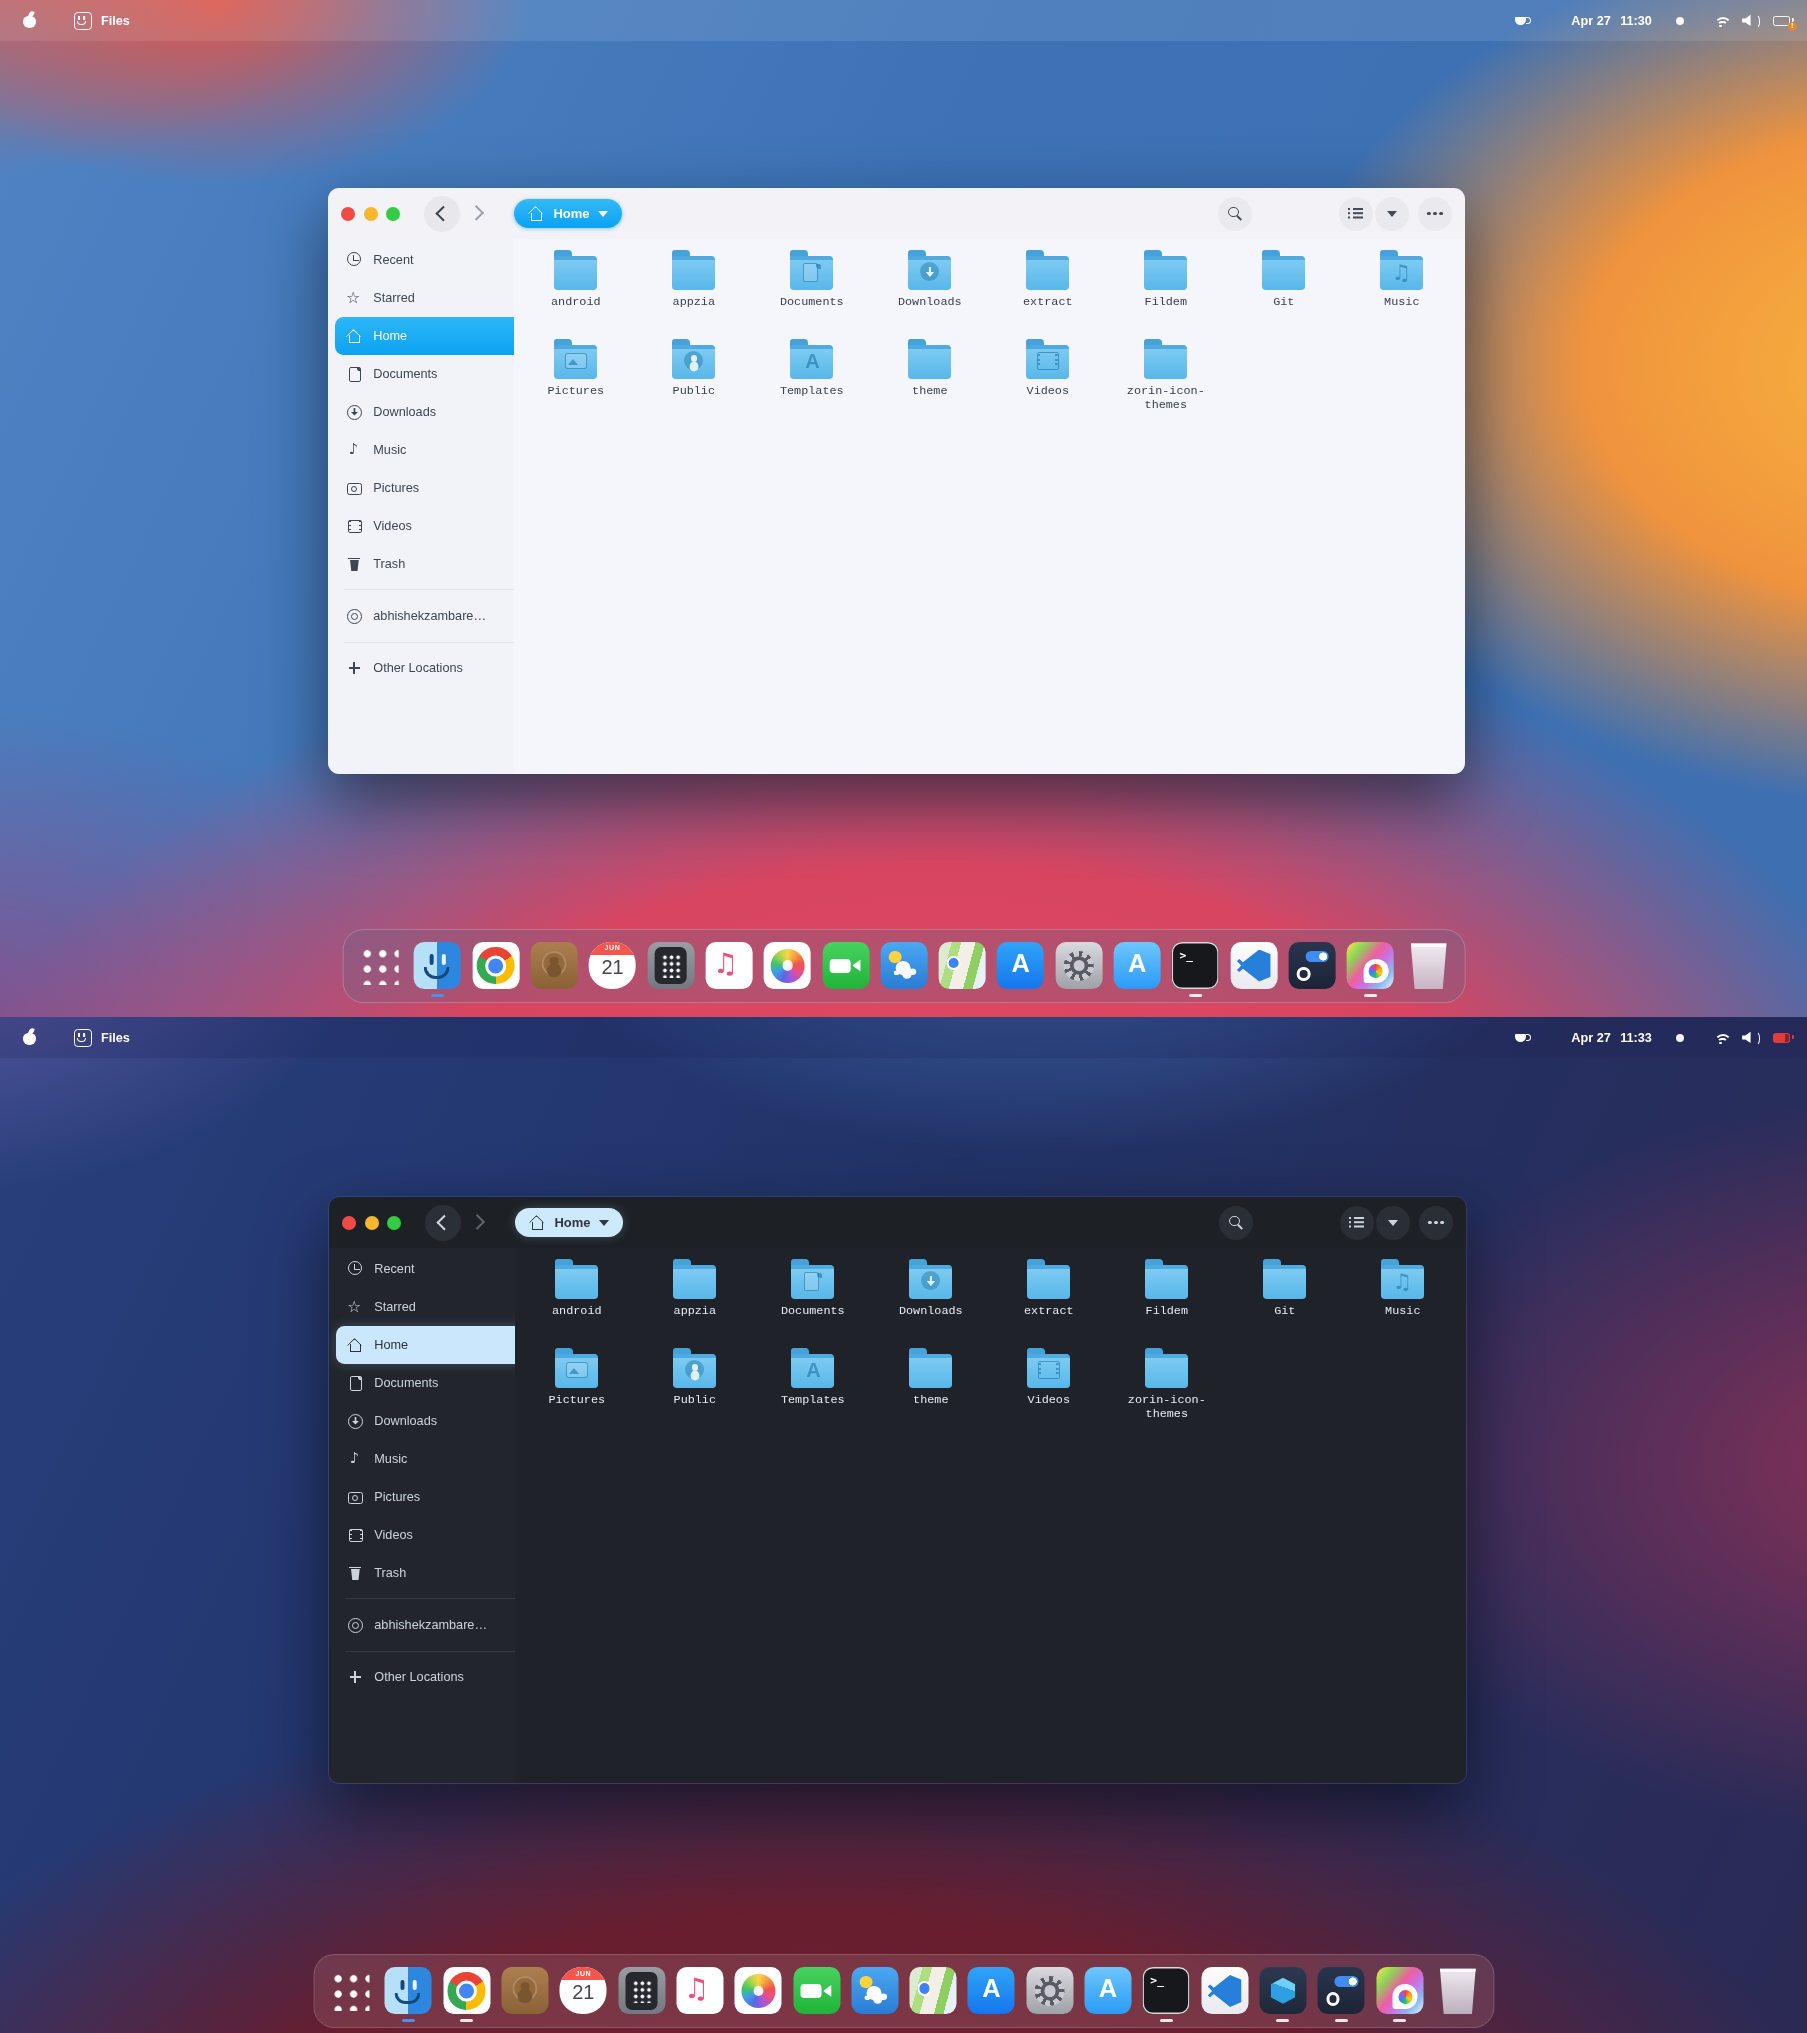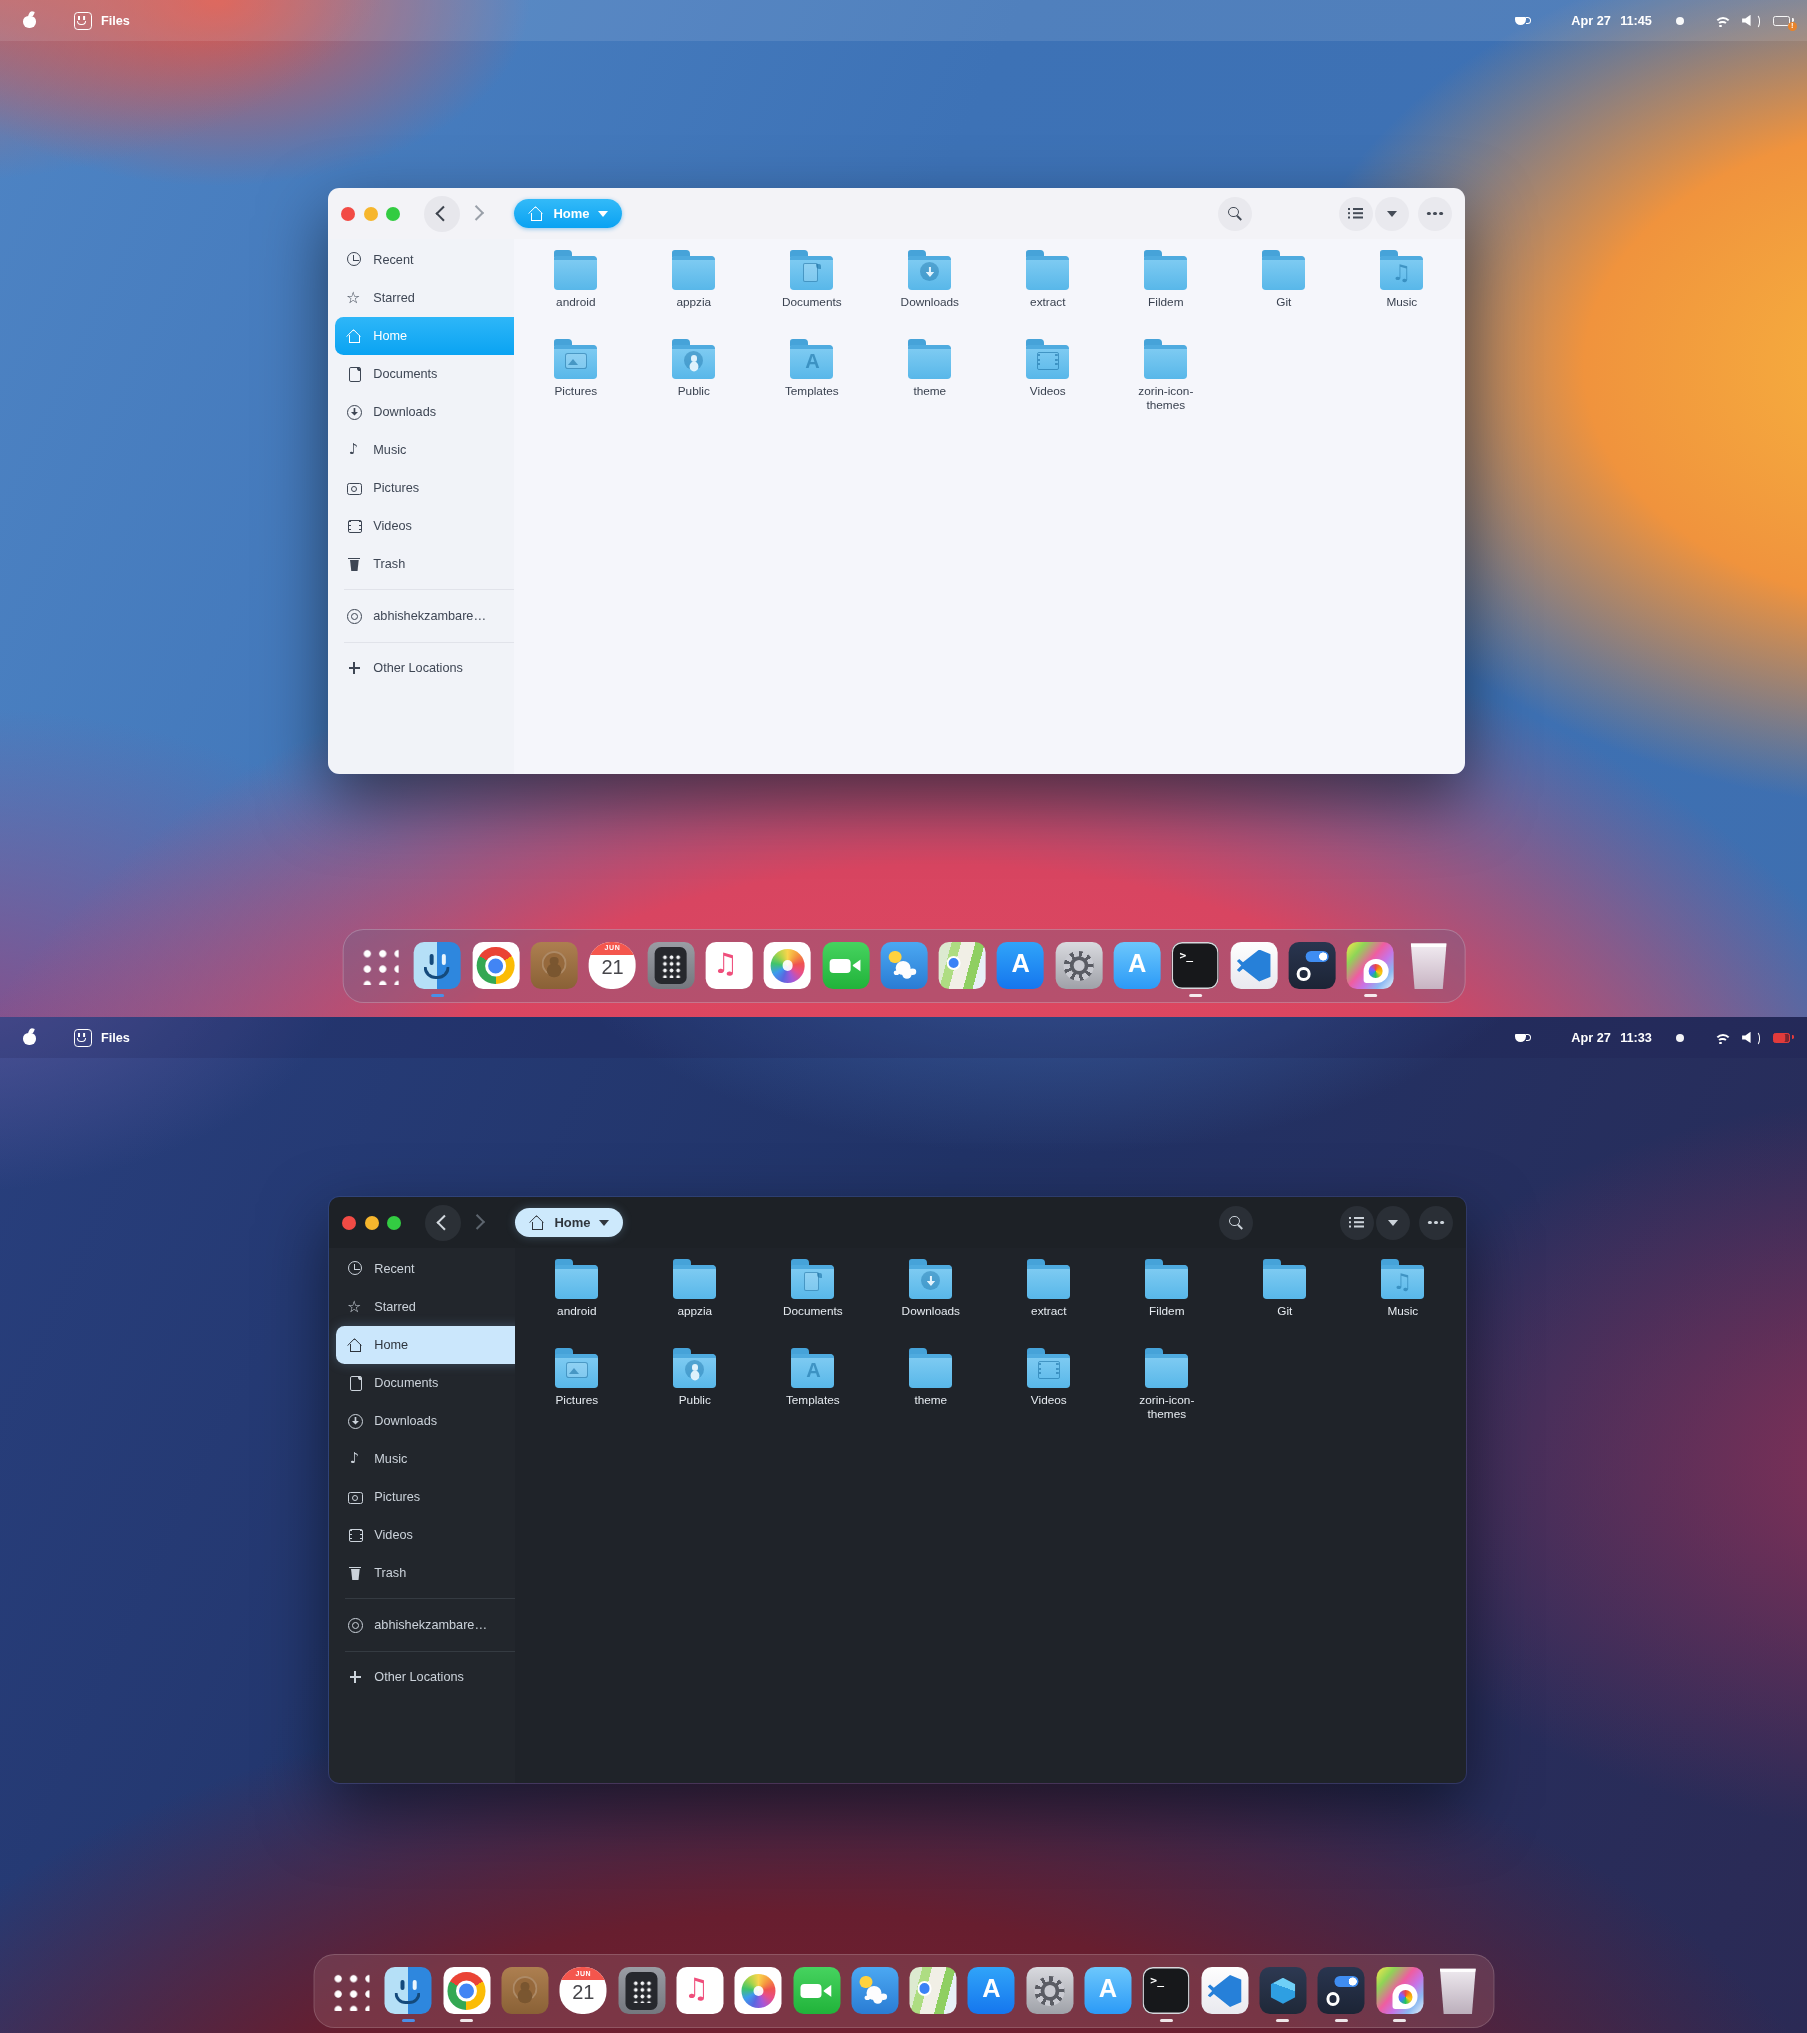--- a/index.html
+++ b/index.html
@@ -122,21 +122,21 @@
   .si-video::before{width:12.2px;height:10.8px;border:1.6px solid currentColor;border-radius:1.9px;left:1.9px;top:2.8px;}
   .si-video::after{width:15.4px;height:10.8px;left:1.9px;top:2.8px;background-image:repeating-linear-gradient(180deg,currentColor 0 1.5px,transparent 1.5px 4px),repeating-linear-gradient(180deg,currentColor 0 1.5px,transparent 1.5px 4px);background-size:2.3px 100%,2.3px 100%;background-position:0.9px 0.9px,11.3px 0.9px;background-repeat:no-repeat;}
   .si-trash::before{width:10.4px;height:10.8px;background:currentColor;clip-path:polygon(8% 0,92% 0,80% 100%,20% 100%);left:3.3px;top:4.7px;}
   .si-trash::after{width:12px;height:1.7px;background:currentColor;left:2.5px;top:2.4px;}
   .si-disk::before{width:12.8px;height:12.8px;border:1.6px solid currentColor;border-radius:50%;left:1.6px;top:1.6px;}
   .si-disk::after{width:4.9px;height:4.9px;border:1.6px solid currentColor;border-radius:50%;left:5.6px;top:5.6px;}
   .si-plus::before{width:11.3px;height:1.7px;background:currentColor;left:2.8px;top:7.6px;}
   .si-plus::after{width:1.7px;height:11.3px;background:currentColor;left:7.6px;top:2.8px;}
 
   
-  .content{position:absolute;top:51px;left:186px;right:0;bottom:0;display:grid;grid-template-columns:repeat(8,118px);grid-auto-rows:89px;align-content:start;padding:9.4px 0 0 2.8px;}
+  .content{position:absolute;top:51px;left:186px;right:0;bottom:0;display:grid;grid-template-columns:repeat(8,118px);grid-auto-rows:89px;align-content:start;padding:9.4px 0 0 2.8px;font-family:Liberation Mono, monospace;}
   .panel.light .content{background:#f5f6fb;color:#3a4250;}
   .panel.dark  .content{background:#1f2329;color:#e6ebf0;}
   .fcell{display:flex;flex-direction:column;align-items:center;gap:4.7px;}
   .folder{position:relative;width:43px;height:34px;margin-top:7.5px;border-radius:2.8px 4.7px 3.8px 3.8px;background:linear-gradient(180deg,#82cdf3,#58b7e9);}
   .folder::before{content:"";position:absolute;top:-5.6px;left:0;width:18px;height:6.6px;border-radius:2.8px 3.8px 0 0;background:#46a3d9;}
   .folder::after{content:"";position:absolute;top:0;left:0;right:0;height:4.2px;border-radius:1.9px 3.8px 0 0;background:#4fabdf;}
   .fg{position:absolute;inset:0;color:rgba(26,112,164,.58);font-family:"DejaVu Sans",sans-serif;z-index:1;}
   .fg::before,.fg::after{content:"";position:absolute;}
   .fg-file::before{width:13px;height:17px;border:1.9px solid currentColor;border-radius:1.9px;background:rgba(255,255,255,.18);left:13px;top:7.5px;}
   .fg-file::after{width:4.7px;height:4.7px;background:currentColor;right:12.2px;top:8.5px;border-radius:0 1.9px 0 3.8px;}
@@ -226,21 +226,21 @@
       <span class="mb-apple"></span>
       <span class="mb-app">
         <span class="mb-filesicon"></span>
         <span>Files</span>
       </span>
     </div>
     <div class="mb-right">
       <span class="mi mi-coffee"></span>
       <span class="mb-datetime">
         <span>Apr 27</span>
-        <span>11:45</span>
+        <span>11:30</span>
       </span>
       <span class="mi mi-dot"></span>
       <span class="mi mi-wifi">
           <i></i>
         </span>
       <span class="mi mi-vol"></span>
       <span class="mi mi-batt batt-alert">
           <b class="badge"></b>
         </span>
     </div>

